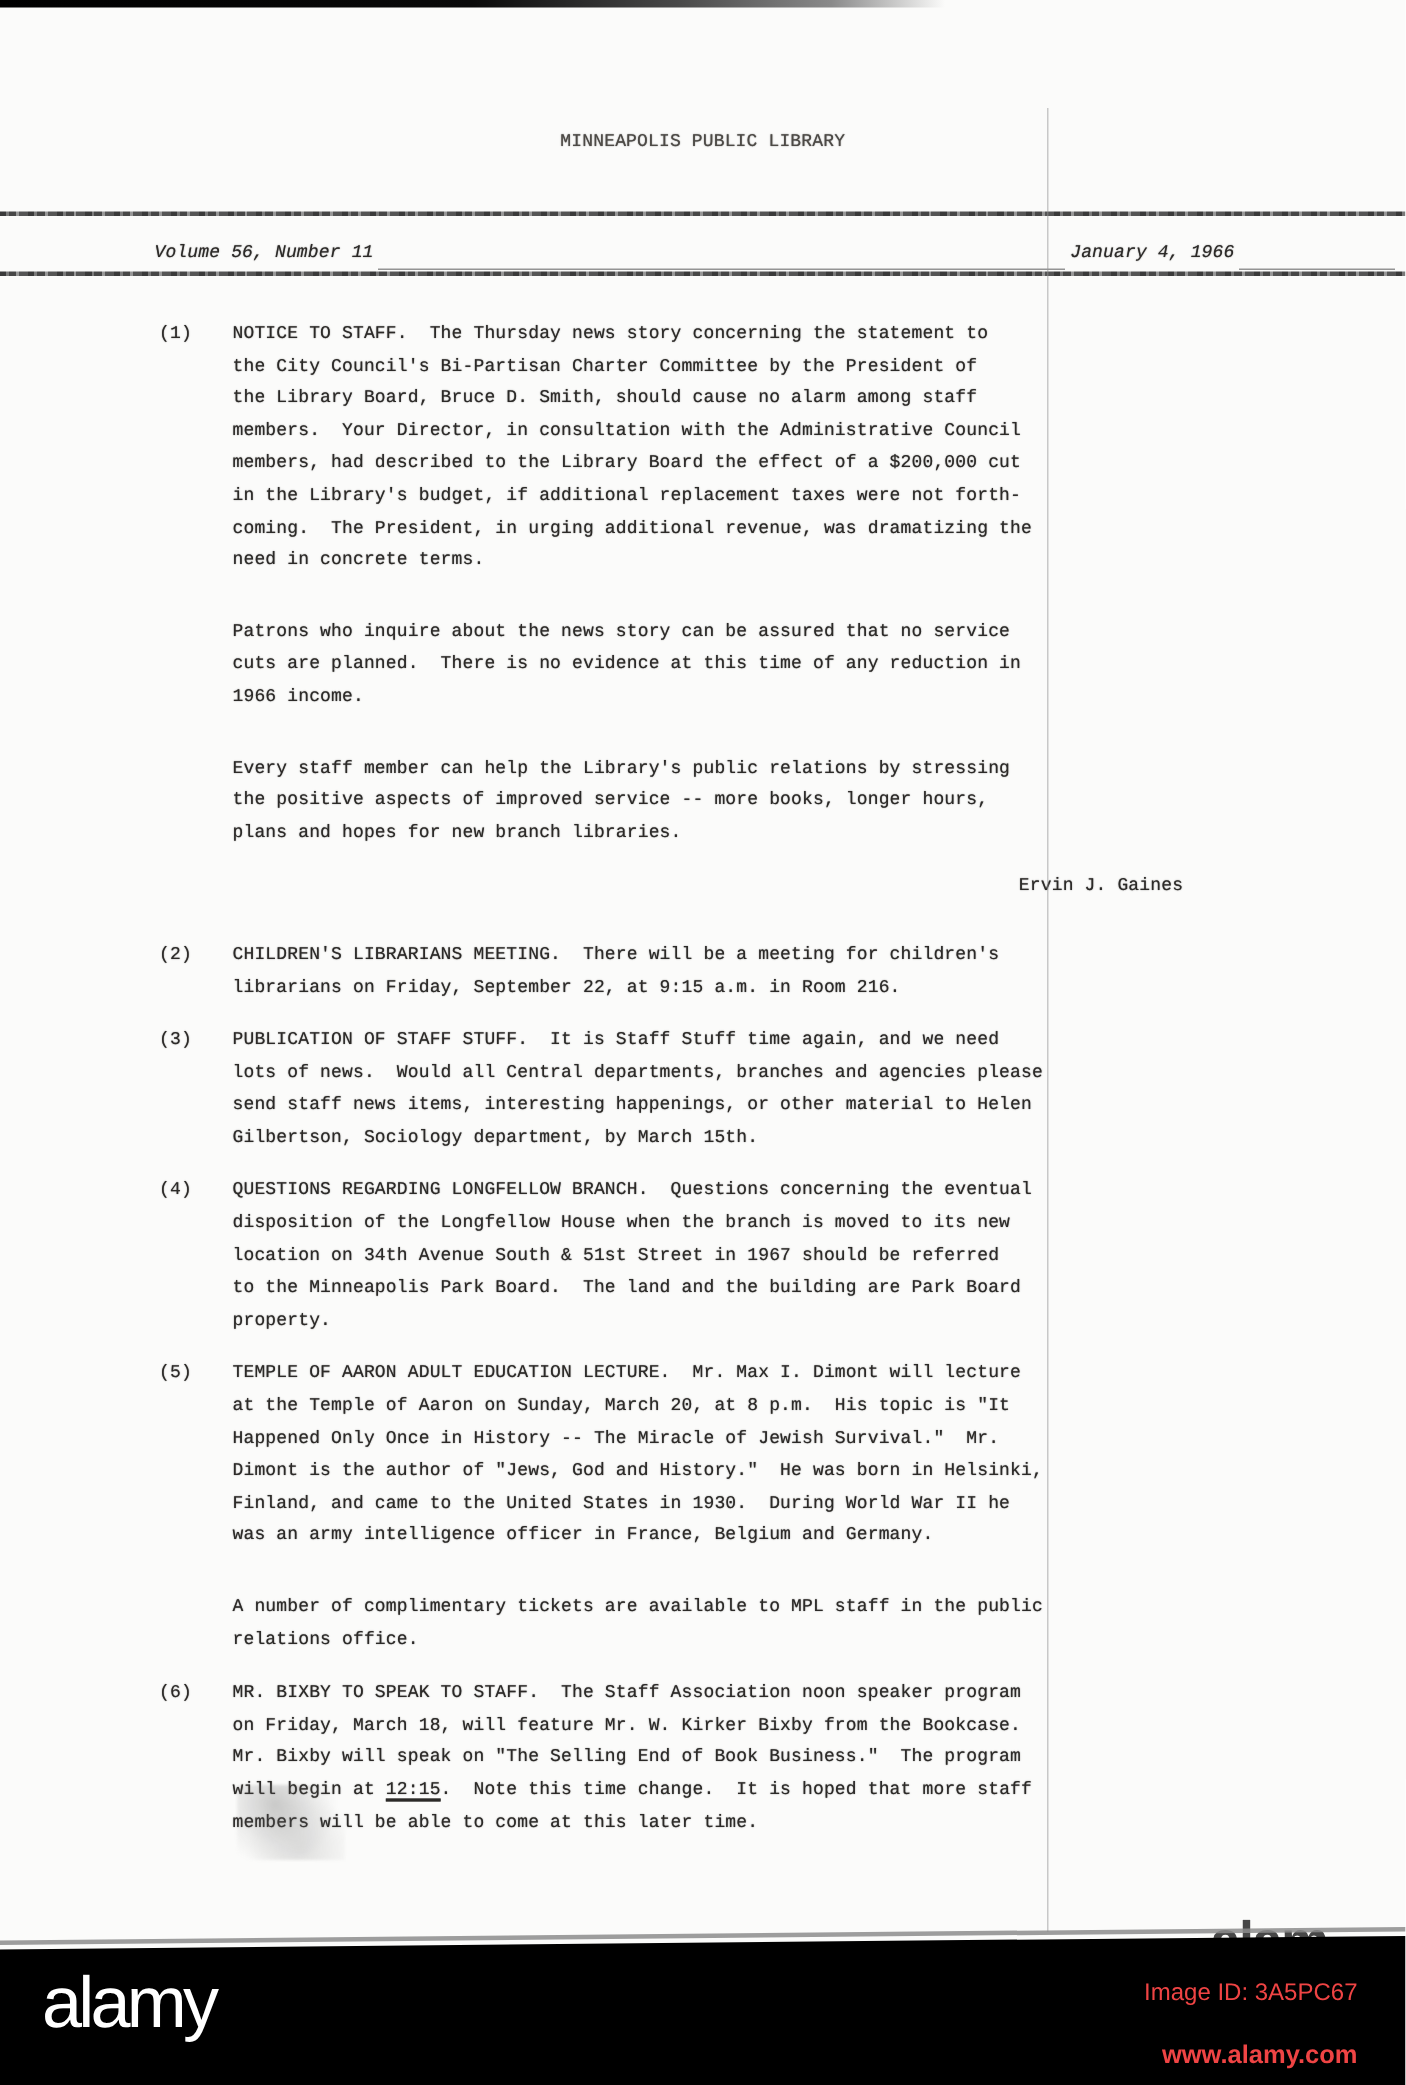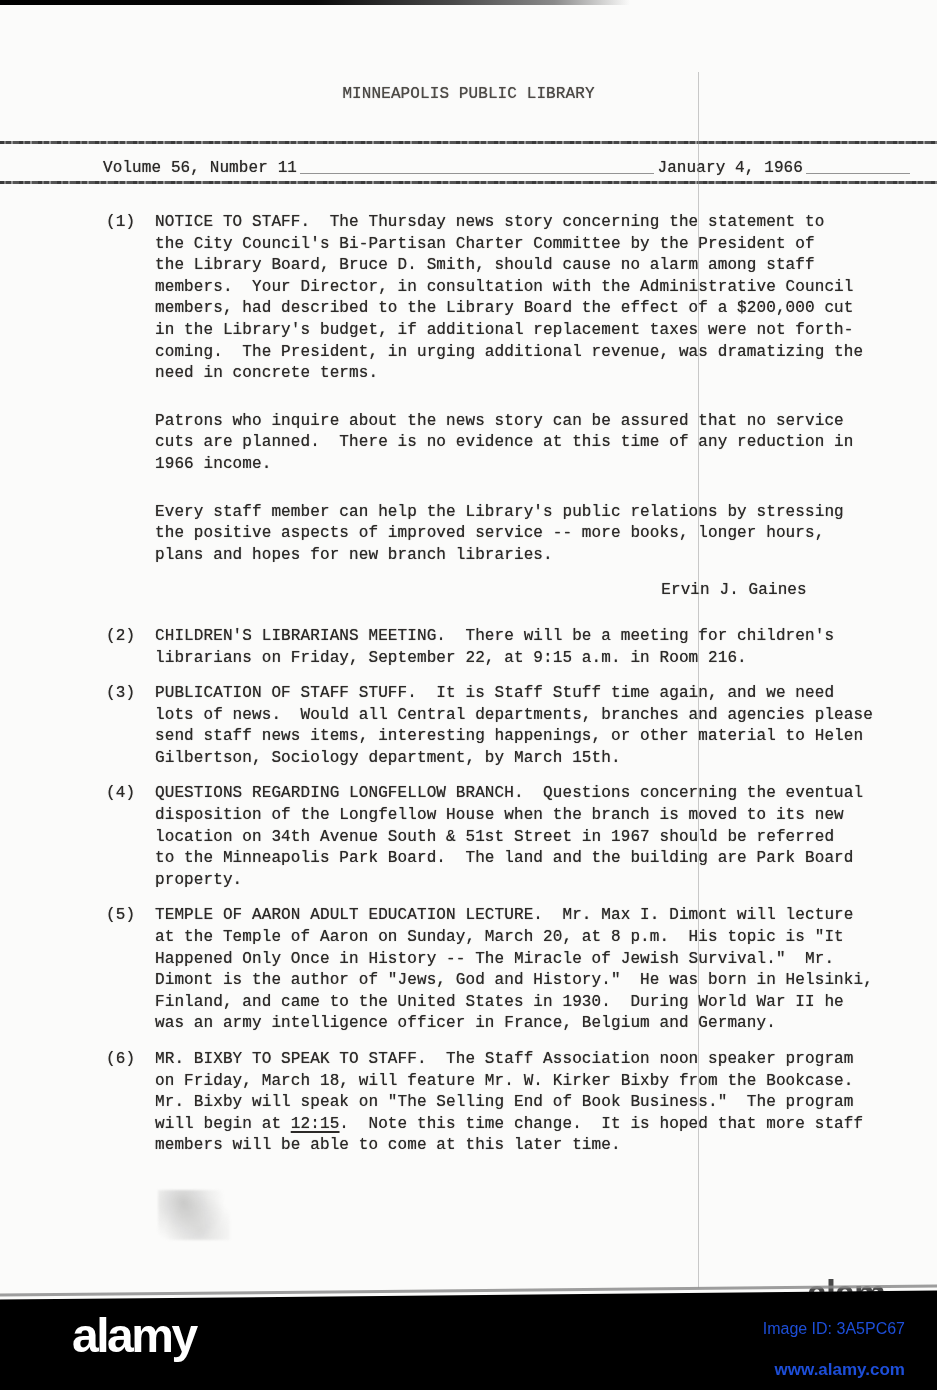--- a/index.html
+++ b/index.html
@@ -5,21 +5,21 @@
   html,body { margin:0; padding:0; background:#ffffff; }
   .page {
     position:relative; width:937px; height:1390px;
     background:#fbfbfa; overflow:hidden;
     font-family:"Liberation Mono","DejaVu Sans Mono",monospace;
     color:#2c2a28;
   }
   
   .type {
     white-space:pre-wrap;
-    font-size:16px; line-height:21.6px; letter-spacing:0.1px;
+    font-size:12px; line-height:21.6px; letter-spacing:0.1px;
     text-shadow:0 0 0.8px rgba(44,42,40,0.8);
     margin:0;
   }
   .faded { color:#4d4a46; }
 
   
   .top-strip {
     position:absolute; top:0; left:0; width:630px; height:5px;
     background:linear-gradient(90deg,#000 0%,#0a0a0a 50%,#4a4a4a 72%,#8a8a8a 88%,rgba(150,150,150,0) 100%);
   }
@@ -28,22 +28,22 @@
 
   .rule {
     position:absolute; left:0; width:937px; height:3px;
     background:repeating-linear-gradient(90deg,#3a3a3a 0 4px,#7a7a7a 4px 6px,#474747 6px 11px,#979797 11px 13px,#555 13px 19px);
     filter:blur(0.4px);
   }
   .rule-top { top:141px; }
   .rule-mast { top:181px; }
 
   .masthead {
-    position:absolute; top:158px; left:103px; right:24px;
-    display:flex; align-items:flex-start;
+    position:absolute; top:158px; left:103px; right:4px;
+    display:flex; align-items:flex-end;font-style:italic;
   }
   .mast-text { white-space:nowrap; }
   .mast-fill { border-bottom:1px solid #949494; height:15px; margin:0 3px; }
   .fill-mid { flex:1 1 auto; }
   .fill-end { flex:0 0 104px; }
 
   .body-col { position:absolute; top:212px; left:106px; width:780px; }
   .section { display:flex; margin-bottom:14px; }
   .sec-num { flex:0 0 49px; }
   .sec-body { flex:1 1 auto; }
@@ -75,26 +75,26 @@
   .gray-sliver {
     position:absolute; left:-12px; top:1289px; width:980px; height:3px;
     background:#8c8c8c; transform:rotate(-0.55deg); opacity:0.85; z-index:2;
   }
   .footer-bar {
     position:absolute; left:-12px; top:1295px; width:980px; height:108px;
     background:#000; transform:rotate(-0.55deg); transform-origin:center; z-index:3;
   }
   .alamy-logo {
     position:absolute; left:28px; top:1312px; z-index:4;
-    font-family:"Liberation Sans",sans-serif; font-weight:bold;
-    font-size:48px; line-height:48px; color:#ffffff; letter-spacing:-2.5px;margin-left:44px;
+    font-family:"Liberation Sans",sans-serif; font-weight:normal;
+    font-size:48px; line-height:48px; color:#ffffff; letter-spacing:-2.5px;
   }
   .footer-right {
     position:absolute; right:32px; top:1320px; z-index:4; text-align:right;
-    font-family:"Liberation Sans",sans-serif; color:#1d4ed8;
+    font-family:"Liberation Sans",sans-serif; color:#ef4444;
   }
   .image-id { font-size:16px; }
   .site-url { font-size:17px; font-weight:bold; margin-top:22px; }
 </style>
 </head>
 <body>
 
 <div class="page">
 
   <div class="top-strip"></div>
@@ -168,20 +168,22 @@
 
     <div class="section">
       <div class="type sec-num">(5)</div>
       <div class="sec-body">
         <p class="type para">TEMPLE OF AARON ADULT EDUCATION LECTURE.  Mr. Max I. Dimont will lecture
 at the Temple of Aaron on Sunday, March 20, at 8 p.m.  His topic is "It
 Happened Only Once in History -- The Miracle of Jewish Survival."  Mr.
 Dimont is the author of "Jews, God and History."  He was born in Helsinki,
 Finland, and came to the United States in 1930.  During World War II he
 was an army intelligence officer in France, Belgium and Germany.</p>
+        <p class="type para">A number of complimentary tickets are available to MPL staff in the public
+relations office.</p>
       </div>
     </div>
 
     <div class="section">
       <div class="type sec-num">(6)</div>
       <div class="sec-body">
         <p class="type para"><span>MR. BIXBY TO SPEAK TO STAFF.  The Staff Association noon speaker program
 on Friday, March 18, will feature Mr. W. Kirker Bixby from the Bookcase.
 Mr. Bixby will speak on "The Selling End of Book Business."  The program
 will begin at </span><span class="uline">12:15</span><span>.  Note this time change.  It is hoped that more staff

